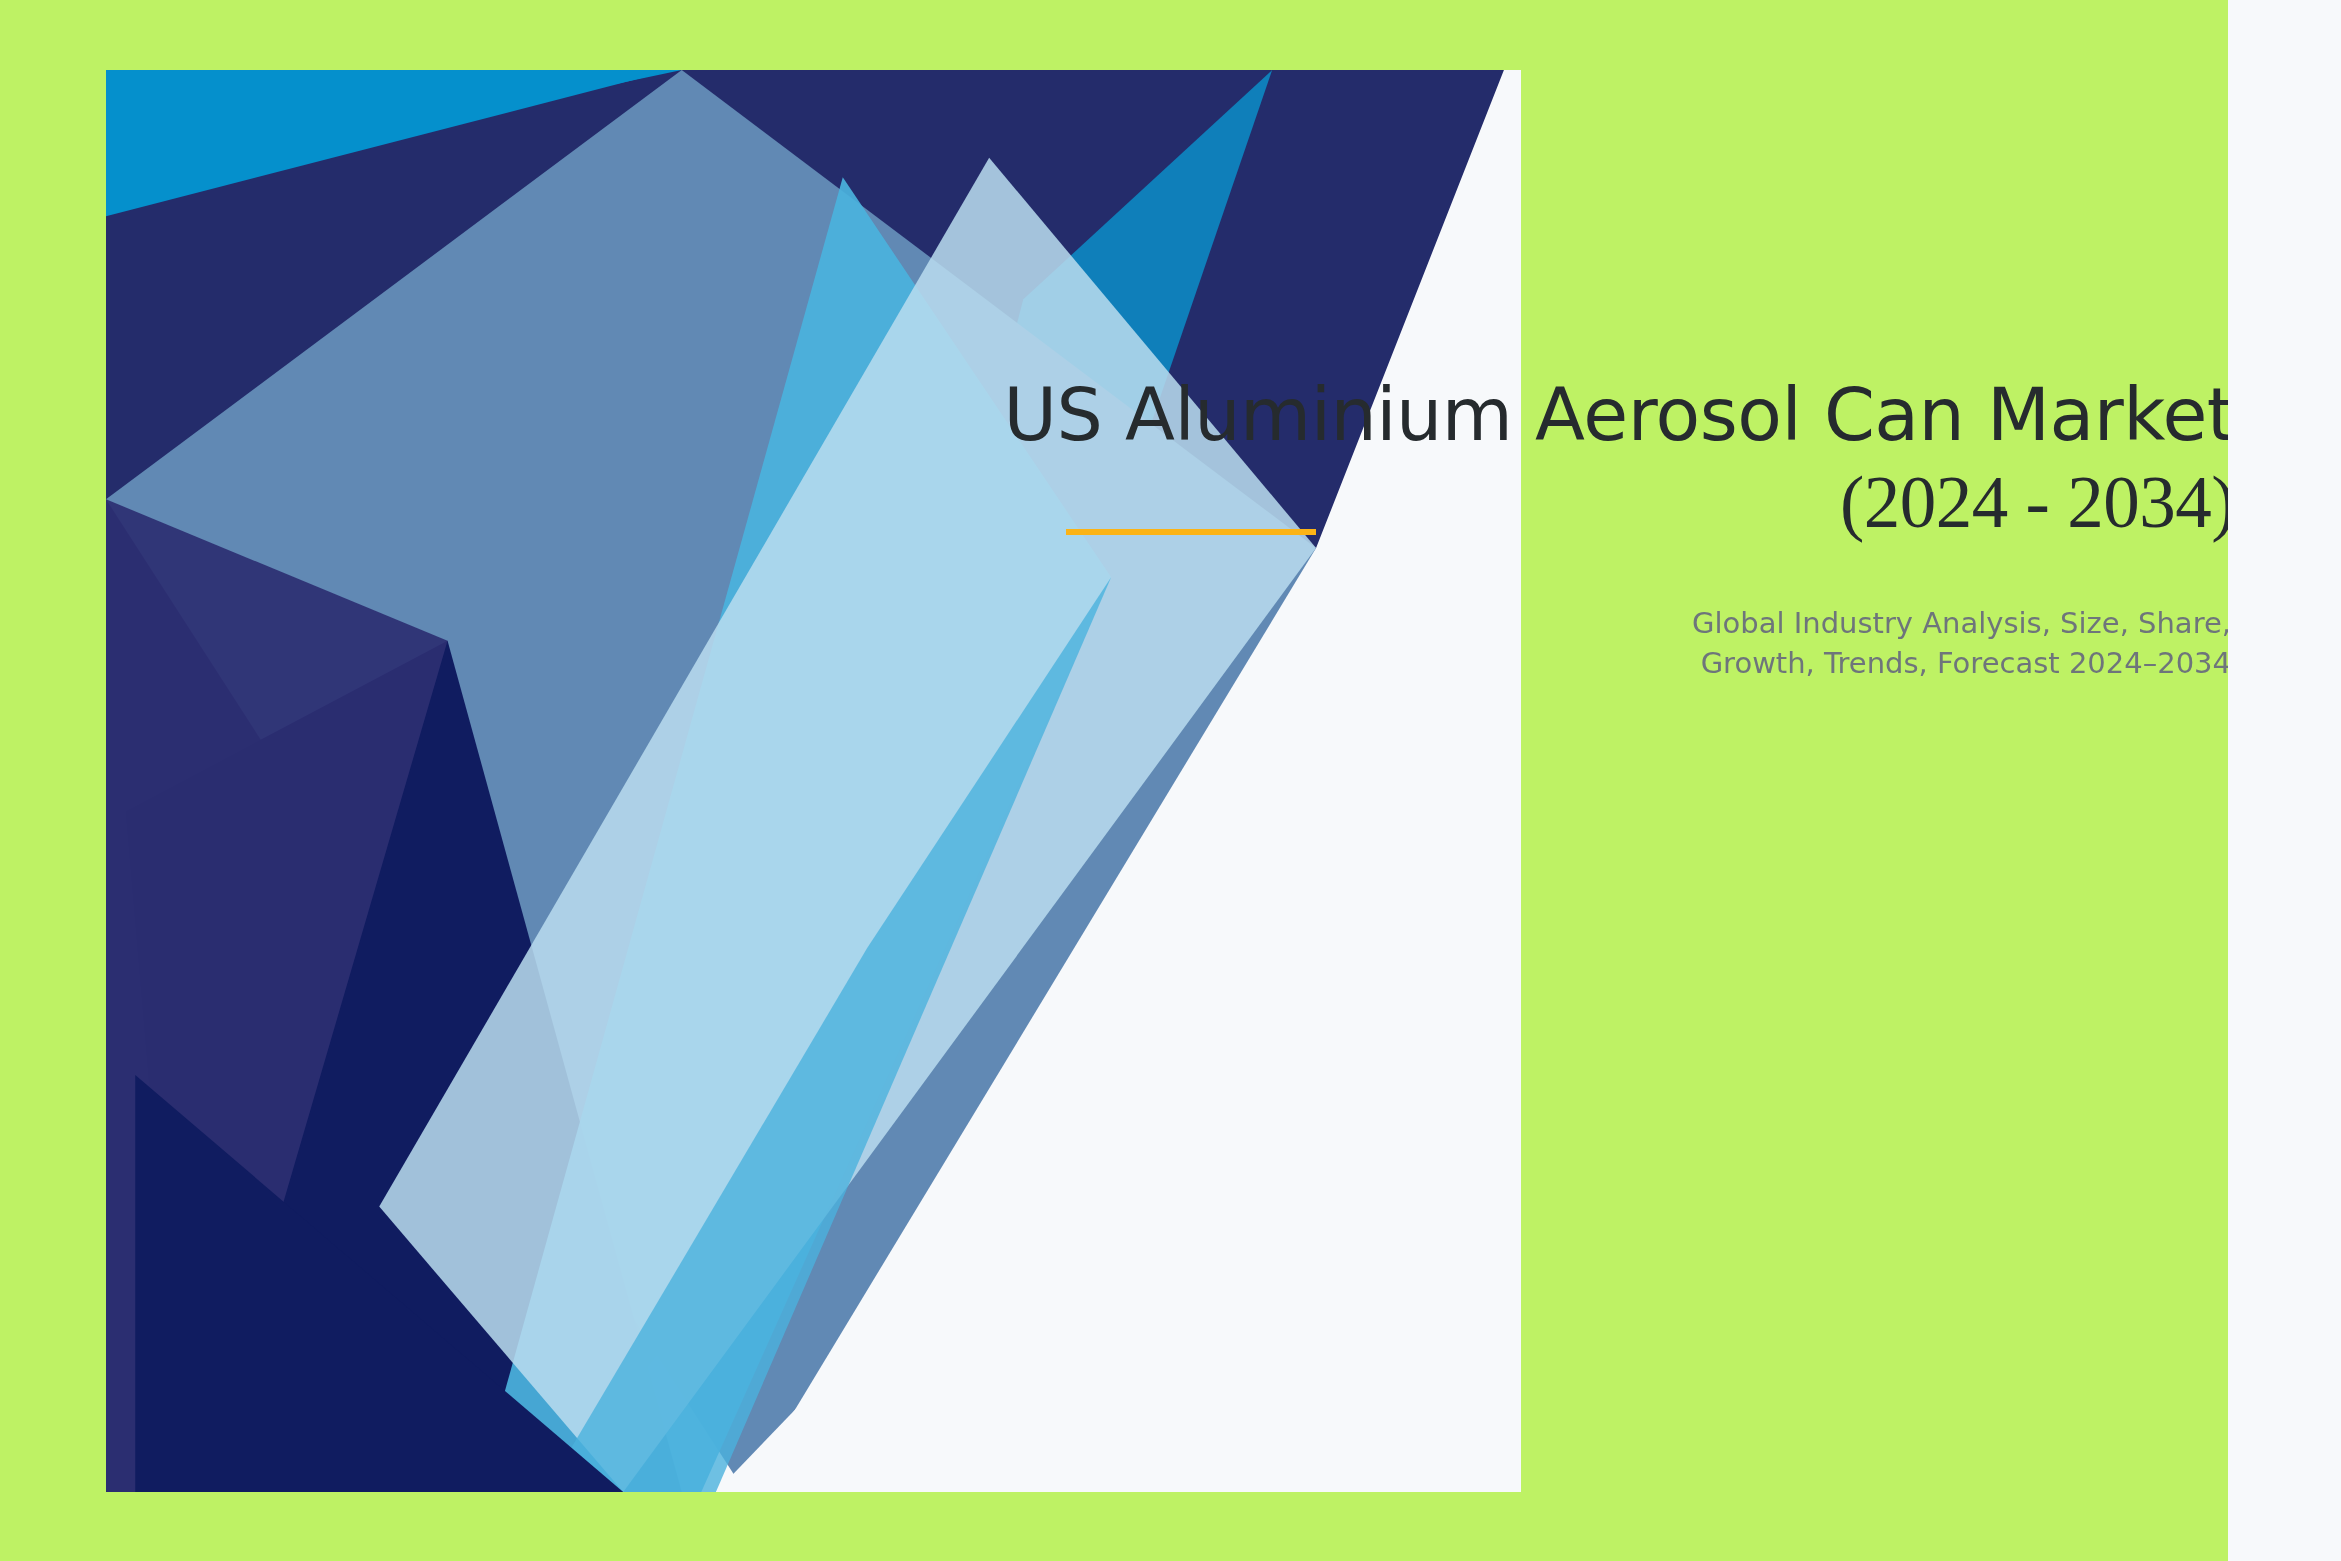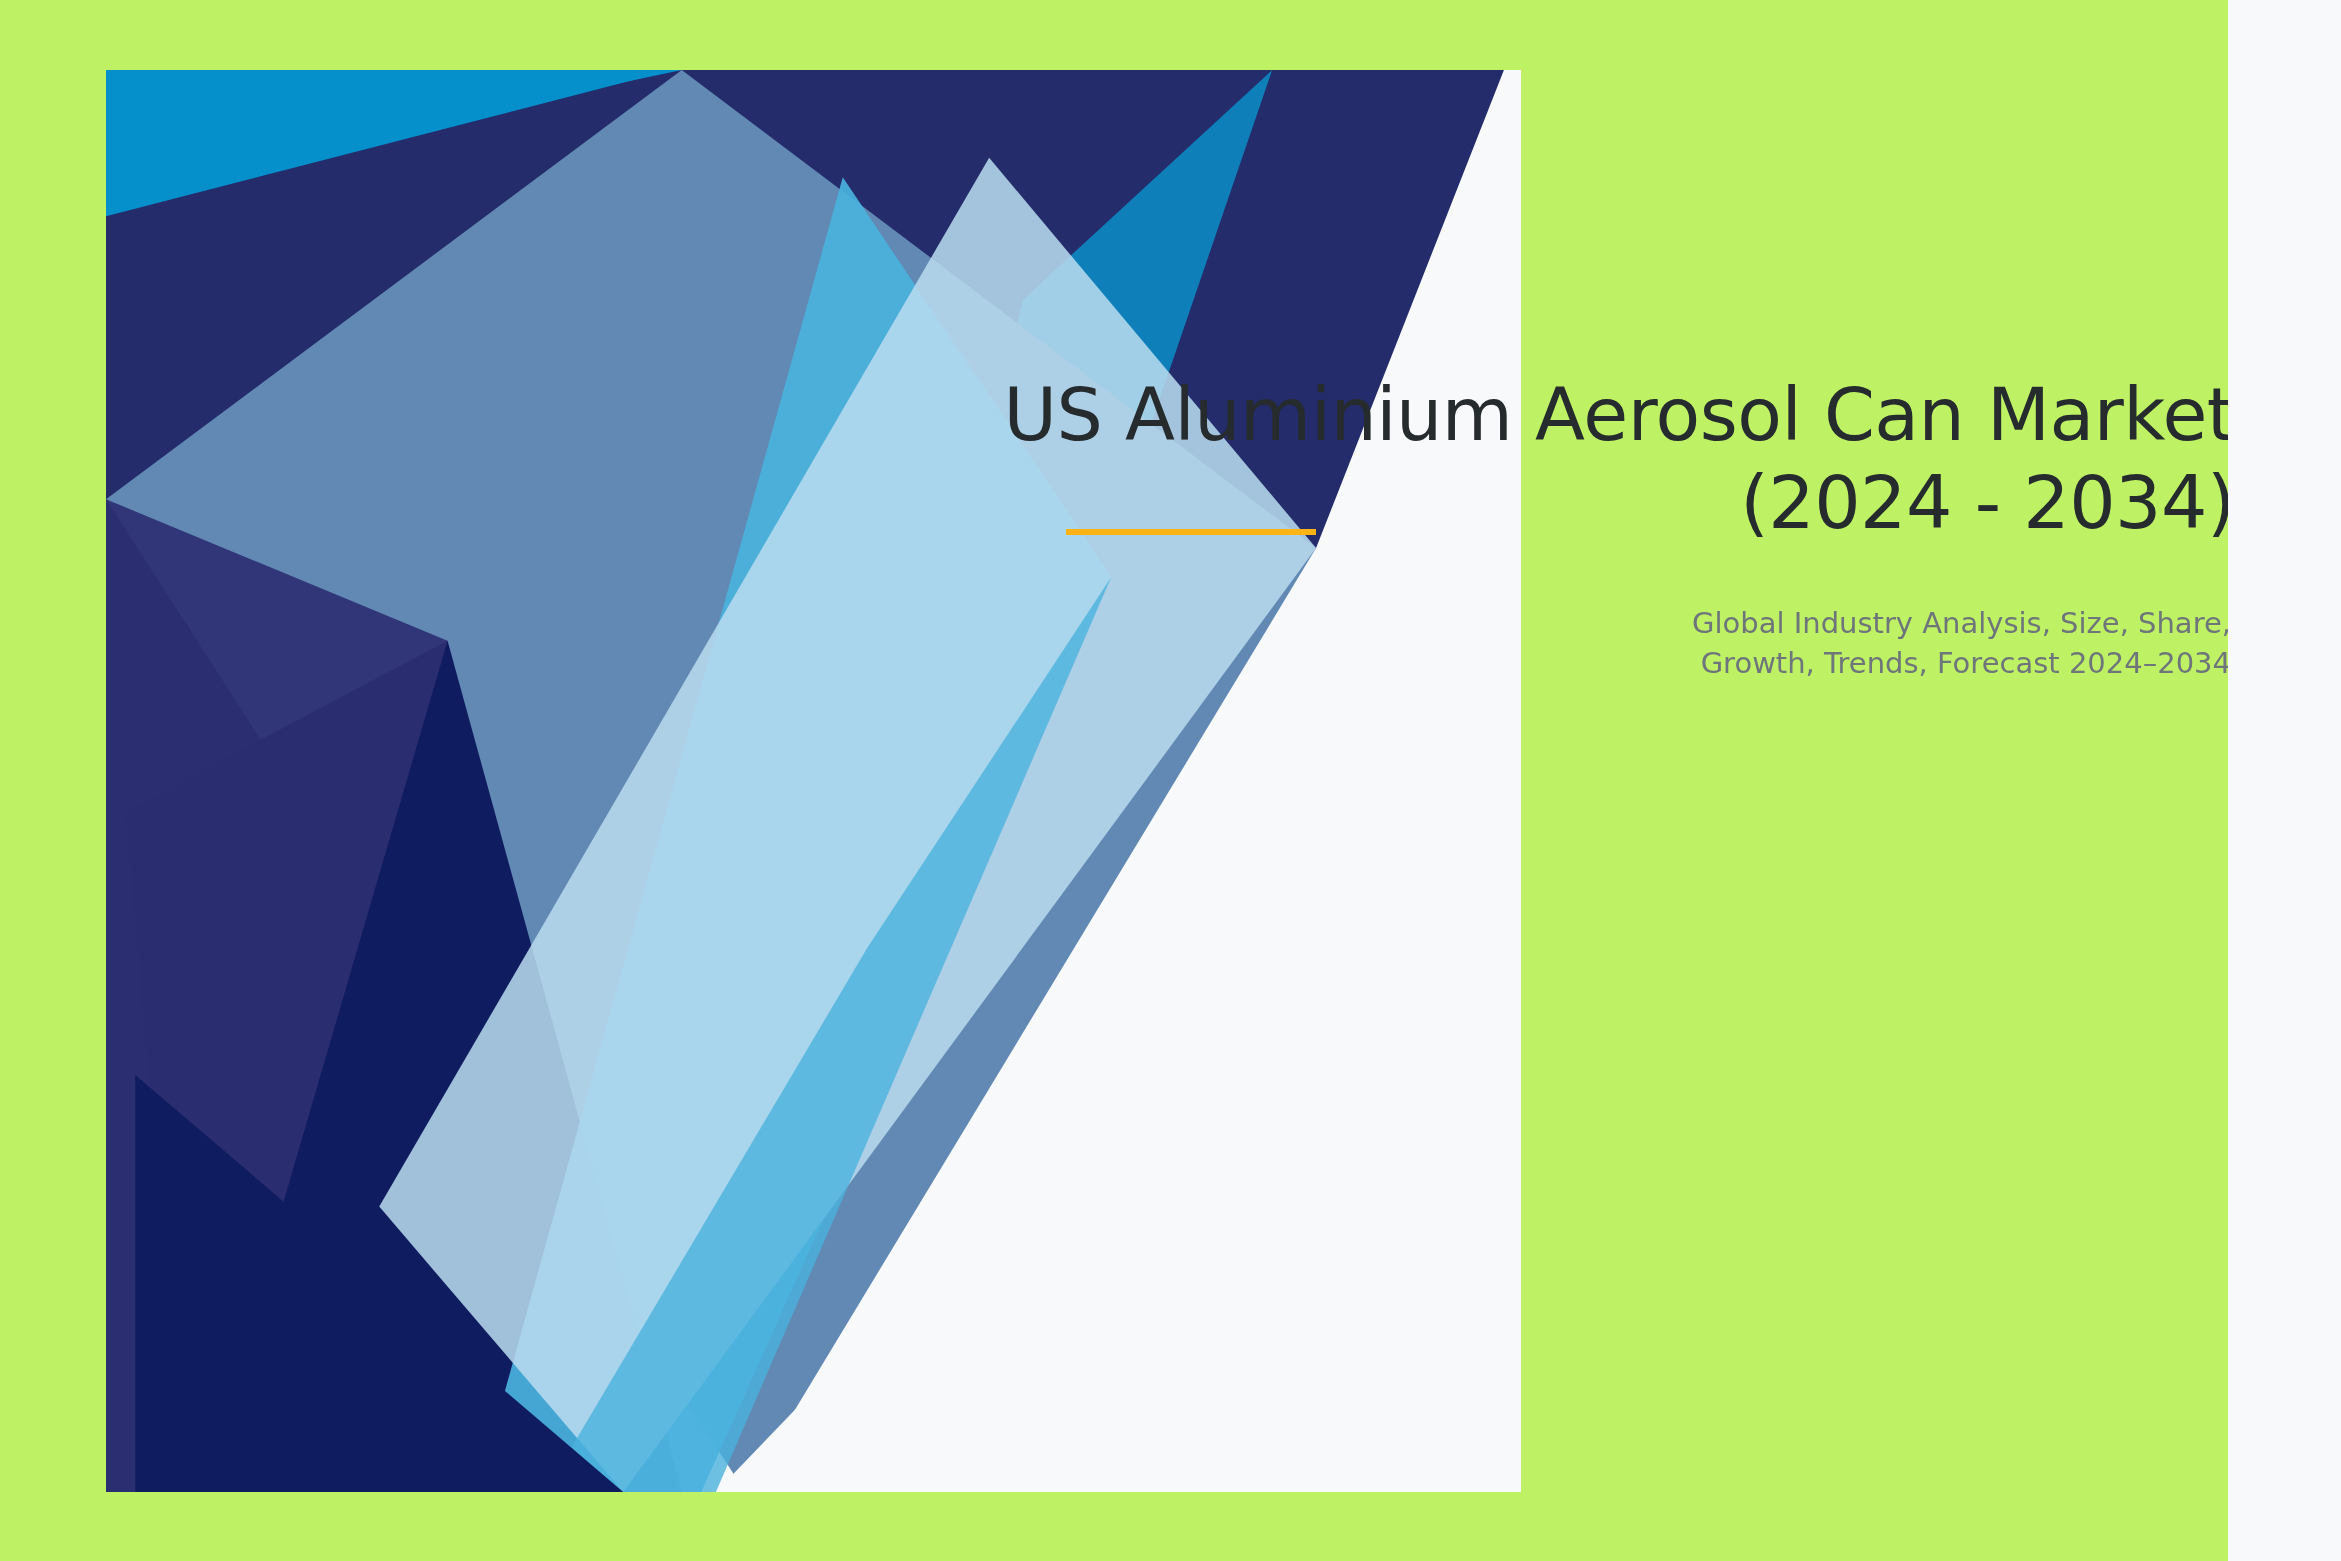--- a/index.html
+++ b/index.html
@@ -38,20 +38,21 @@
     font-weight: 400;
     color: #262b2e;
     letter-spacing: -0.5px;
     margin: 0;
     position: relative;
     z-index: 2;
   }
   #title-line-2-wrap {
     position: relative;
     display: block;
+    font-family: Liberation Serif, serif;
   }
   #accent-bar {
     position: absolute;
     left: 1066px;
     top: 529px;
     width: 250px;
     height: 5.9px;
     background: #fbb316;
     z-index: 1;
   }

